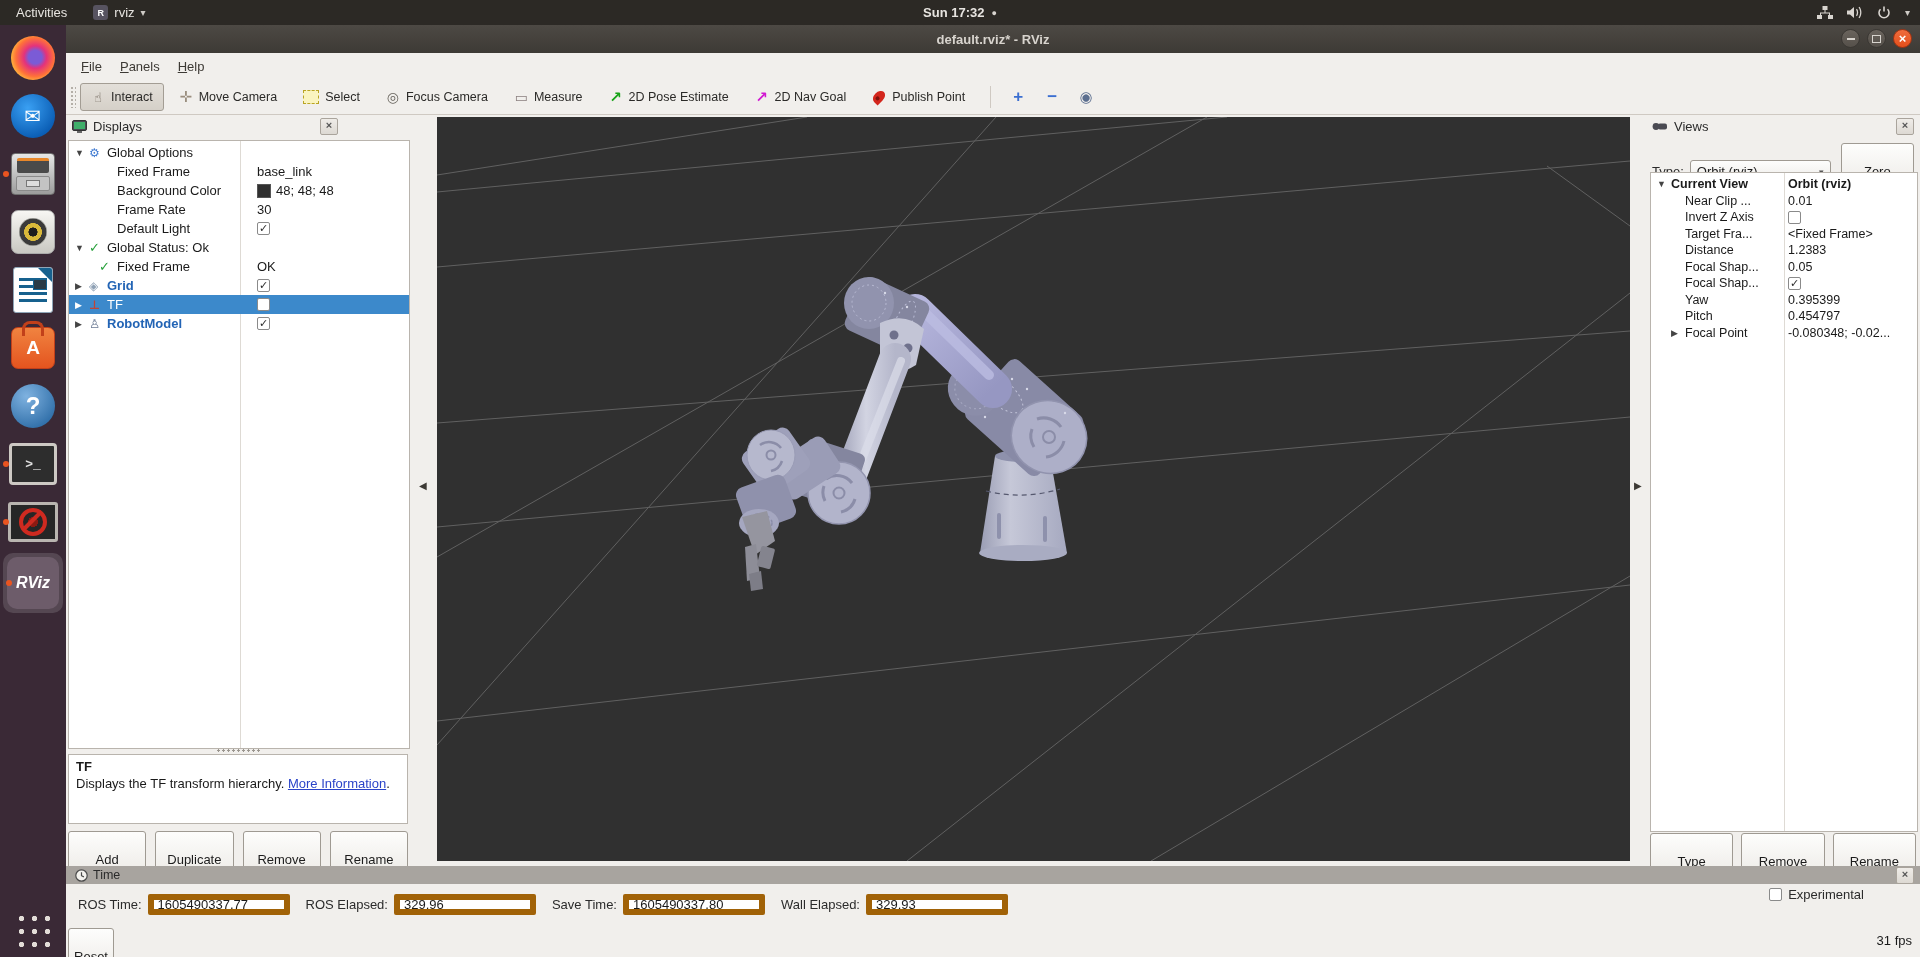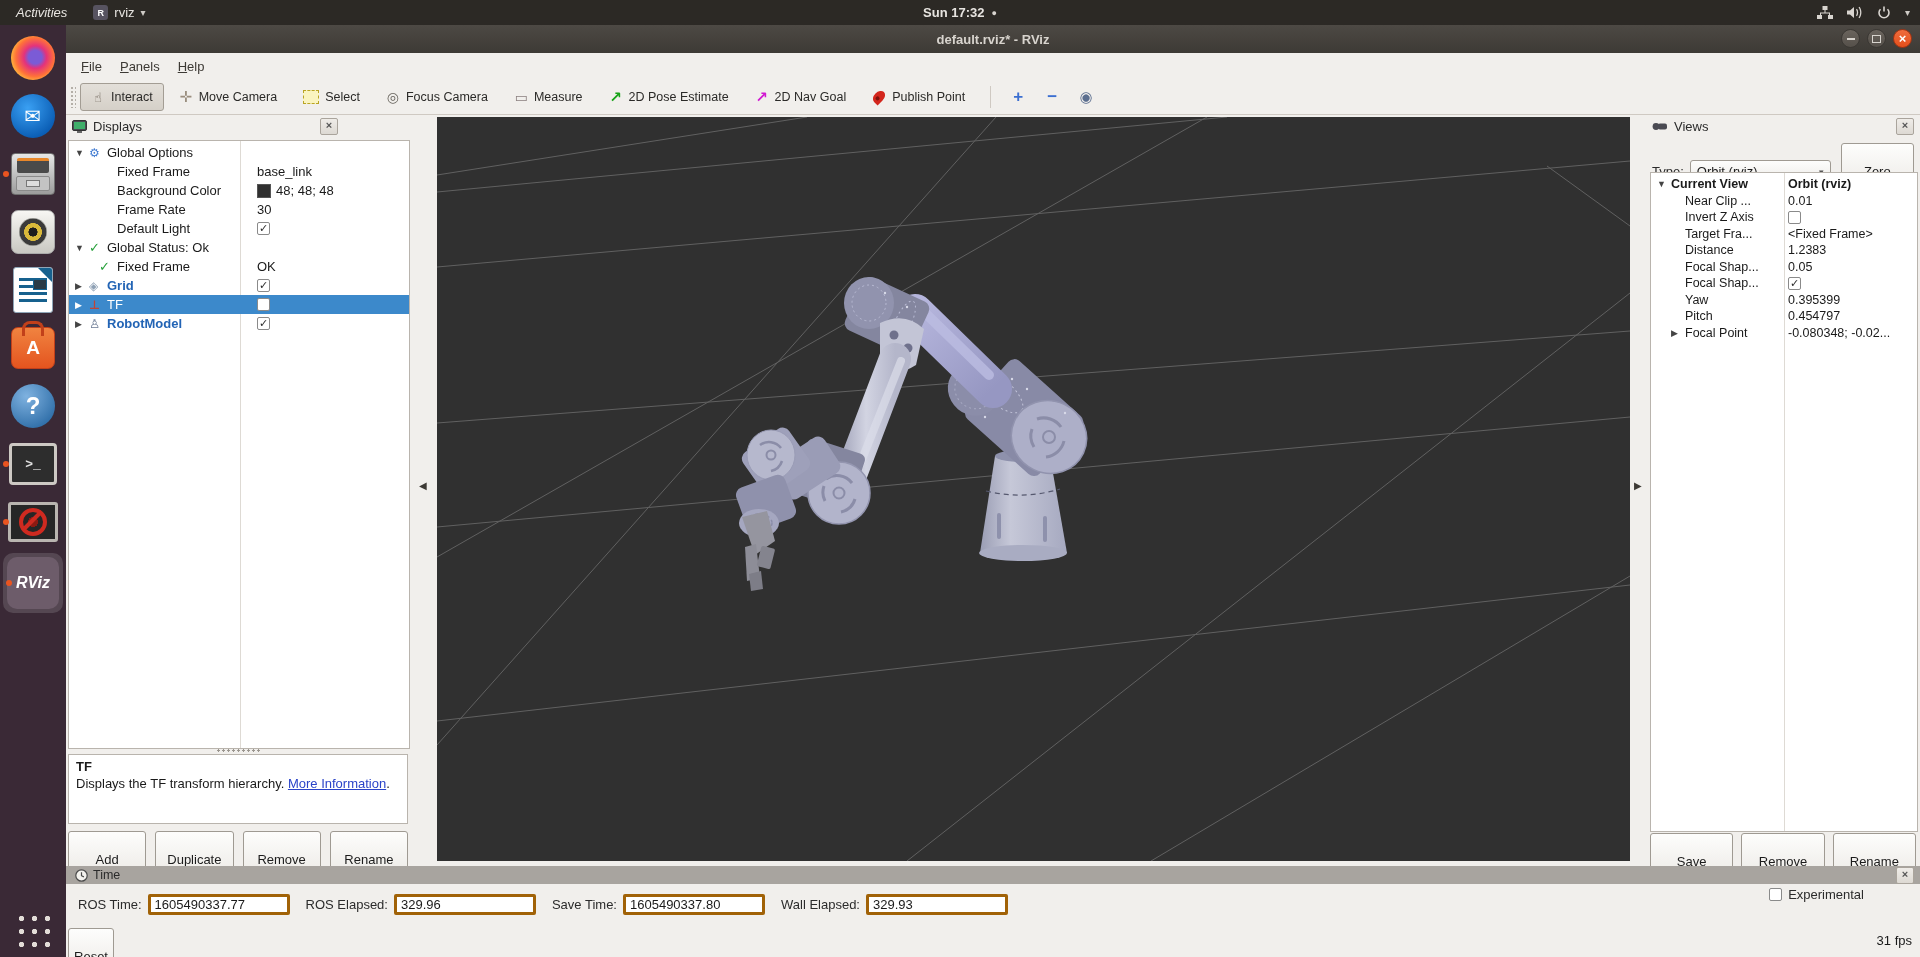--- a/index.html
+++ b/index.html
@@ -2,21 +2,21 @@
 <html><head>
 <meta charset="utf-8">
 <style>
   html,body{margin:0;padding:0;background:#222;}
   .screen{position:relative;width:1920px;height:957px;overflow:hidden;
     font-family:"Liberation Sans","DejaVu Sans",sans-serif;background:#f1efec;
     -webkit-font-smoothing:antialiased;}
   
   .topbar{position:absolute;left:0;top:0;width:1920px;height:25px;background:#2c2925;z-index:60;
     display:flex;align-items:center;color:#e7e4e0;font-size:13px;}
-  .tb-activities{padding:0 16px;height:100%;display:flex;align-items:center;cursor:default;font-style:italic;}
+  .tb-activities{padding:0 16px;height:100%;display:flex;align-items:center;cursor:default;}
   .tb-app{display:flex;align-items:center;gap:6px;padding:0 10px;height:100%;}
   .tb-app-ico{width:15px;height:15px;border-radius:3px;background:#575360;color:#fff;
     font-size:9px;font-weight:bold;display:flex;align-items:center;justify-content:center;}
   .tb-clock{position:absolute;left:50%;transform:translateX(-50%);display:flex;gap:7px;align-items:center;font-weight:bold;}
   .tb-clock .dot{font-size:9px;color:#d9d5d0;}
   .tb-right{position:absolute;right:10px;top:0;height:25px;display:flex;align-items:center;gap:14px;}
   .tb-chevron{font-size:10px;color:#cfcbc6;}
   
   .dock{position:absolute;left:0;top:25px;width:66px;height:932px;background:#3a2936;z-index:50;
     display:flex;flex-direction:column;align-items:center;padding-top:4px;box-sizing:border-box;}
@@ -131,21 +131,21 @@
   .combo .arr{margin-left:auto;font-size:9px;color:#555;}
   
   .viewport{position:absolute;left:371px;top:92px;width:1193px;height:744px;background:#303030;}
   .edge-arrow{position:absolute;font-size:10px;color:#3d3a35;top:455px;}
   
   .time-strip{position:absolute;left:0;top:841px;width:100%;height:18px;background:#a8a49f;
     display:flex;align-items:center;gap:5px;padding-left:9px;box-sizing:border-box;font-size:12.5px;color:#2b2b2b;}
   .time-body{position:absolute;left:0;top:859px;width:100%;height:73px;background:#f1efec;}
   .time-fields{position:absolute;left:12px;top:10px;display:flex;align-items:center;}
   .time-fields label{font-size:13px;color:#2b2b2b;margin-right:6px;white-space:nowrap;}
-  .time-fields input{width:142px;height:21px;border:3px solid #a16207;border-radius:2px;font-size:13px;
+  .time-fields input{width:142px;height:21px;border:6px solid #a16207;border-radius:2px;font-size:13px;
     font-family:inherit;color:#1a1a1a;padding:0 4px;margin-right:16px;background:#fff;box-sizing:border-box;}
   .reset-btn{position:absolute;left:2px;top:44px;width:44px;}
   .experimental{position:absolute;right:56px;top:3px;display:flex;align-items:center;gap:6px;font-size:13px;color:#2b2b2b;}
   .fps{position:absolute;right:8px;top:49px;font-size:13px;color:#1a1a1a;text-align:center;}
   svg{display:block;}
 </style>
 </head>
 <body>
 
 <div class="screen">
@@ -607,21 +607,21 @@
           <div class="tree-row">
             <span style="width: 16px; flex: 0 0 auto;"></span>
             <span class="expander">▶</span>
             <span class="row-label">Focal Point</span>
             <span class="row-value">
               <span>-0.080348; -0.02...</span>
             </span>
           </div>
         </div>
       <div id="views-buttons" style="position:absolute;left:2px;top:718px;width:266px;display:flex;gap:8px;">
-          <span class="btn" style="flex: 1 1 0%;">Save</span>
+          <span class="btn" style="flex: 1 1 0%;">Type</span>
           <span class="btn" style="flex: 1 1 0%;">Remove</span>
           <span class="btn" style="flex: 1 1 0%;">Rename</span>
         </div>
     </div>
 
     <div class="time-strip">
       <span>
         <svg width="13" height="13" viewBox="0 0 13 13">
             <circle cx="6.5" cy="6.5" r="5.7" fill="#f4f2ee" stroke="#4a4a4a" stroke-width="1.2"></circle>
             <path d="M6.5 3.2v3.5l2.4 1.2" stroke="#4a4a4a" stroke-width="1.2" fill="none"></path>

